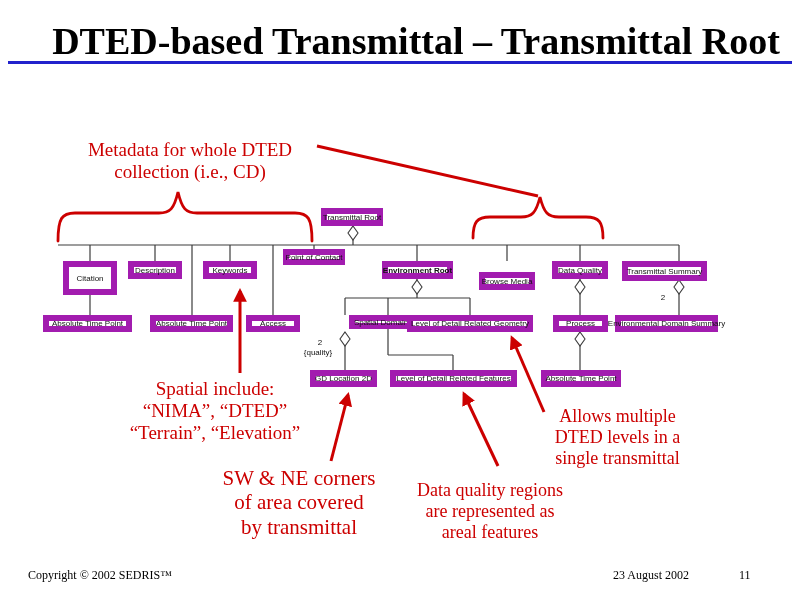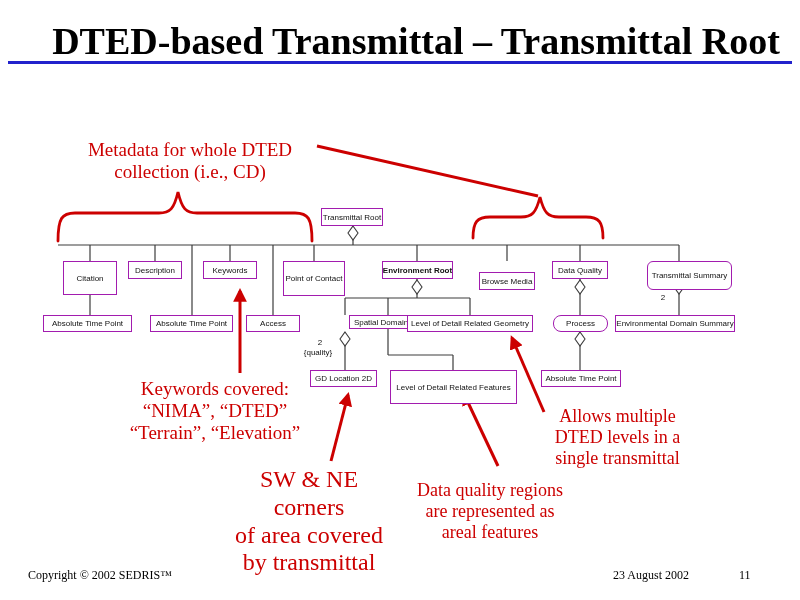--- a/index.html
+++ b/index.html
@@ -2,21 +2,21 @@
 <html><head>
 <meta charset="utf-8">
 <style>
   html,body{margin:0;padding:0;background:#888;}
   #slide{position:relative;width:800px;height:600px;background:#ffffff;overflow:hidden;
          font-family:"Liberation Serif", serif;}
   #title{position:absolute;top:19px;left:16px;width:100%;text-align:center;
          font-size:38px;font-weight:bold;color:#000;letter-spacing:0px;}
   #rule{position:absolute;top:61px;left:8px;width:784px;height:3px;}
   #svg-layer{position:absolute;top:0;left:0;width:800px;height:600px;}
-  .node{position:absolute;background:#fff;border:1px solid #a21caf;
+  .node{position:absolute;background:#fff;border:6px solid #a21caf;
         font-family:"Liberation Sans", sans-serif;font-size:8px;color:#111;
         display:flex;align-items:center;justify-content:center;white-space:nowrap;
         box-sizing:border-box;}
   .node.bold{font-weight:bold;}
   .mlabel{position:absolute;font-family:"Liberation Sans", sans-serif;font-size:8px;
           color:#111;text-align:center;white-space:nowrap;}
   .note{position:absolute;text-align:center;white-space:pre-line;
         font-family:"Liberation Serif", serif;line-height:1.16;}
   .footer-item{position:absolute;top:568px;font-size:12px;color:#000;}
   #footer-center{left:0;width:100%;text-align:center;}
@@ -88,48 +88,48 @@
              L 586 217
              C 599 217, 603 222, 603 238" fill="none" stroke="#cc0000" stroke-width="2.8" stroke-linecap="round"></path>
       </g>
   </svg>
 
   <div id="nodes">
       <div class="node" style="left: 321px; top: 208px; width: 62px; height: 18px;">Transmittal Root</div>
       <div class="node" style="left: 63px; top: 261px; width: 54px; height: 34px;">Citation</div>
       <div class="node" style="left: 128px; top: 261px; width: 54px; height: 18px;">Description</div>
       <div class="node" style="left: 203px; top: 261px; width: 54px; height: 18px;">Keywords</div>
-      <div class="node" style="left: 283px; top: 261px; width: 62px; height: 35px;">Point of Contact</div>
+      <div class="node" style="left: 283px; top: 249px; width: 62px; height: 16px;">Point of Contact</div>
       <div class="node bold" style="left: 382px; top: 261px; width: 71px; height: 18px;">Environment Root</div>
       <div class="node" style="left: 479px; top: 261px; width: 56px; height: 18px; margin-top: 11px;">Browse Media</div>
       <div class="node" style="left: 552px; top: 261px; width: 56px; height: 18px;">Data Quality</div>
-      <div class="node" style="left: 647px; top: 261px; width: 85px; height: 29px; border-radius: 6px;">Transmittal Summary</div>
+      <div class="node" style="left: 622px; top: 261px; width: 85px; height: 20px;">Transmittal Summary</div>
       <div class="node" style="left: 43px; top: 315px; width: 89px; height: 17px;">Absolute Time Point</div>
       <div class="node" style="left: 150px; top: 315px; width: 83px; height: 17px;">Absolute Time Point</div>
       <div class="node" style="left: 246px; top: 315px; width: 54px; height: 17px;">Access</div>
       <div class="node" style="left: 313px; top: 315px; width: 64px; height: 14px; margin-left: 36px;">Spatial Domain</div>
       <div class="node" style="left: 407px; top: 315px; width: 126px; height: 17px;">Level of Detail Related Geometry</div>
-      <div class="node" style="left: 553px; top: 315px; width: 55px; height: 17px; border-radius: 8px;">Process</div>
-      <div class="node" style="left: 615px; top: 315px; width: 120px; height: 17px;">Environmental Domain Summary</div>
+      <div class="node" style="left: 553px; top: 315px; width: 55px; height: 17px;">Process</div>
+      <div class="node" style="left: 615px; top: 315px; width: 103px; height: 17px;">Environmental Domain Summary</div>
       <div class="node" style="left: 310px; top: 370px; width: 67px; height: 17px;">GD Location 2D</div>
-      <div class="node" style="left: 390px; top: 370px; width: 127px; height: 34px;">Level of Detail Related Features</div>
+      <div class="node" style="left: 390px; top: 370px; width: 127px; height: 17px;">Level of Detail Related Features</div>
       <div class="node" style="left: 541px; top: 370px; width: 80px; height: 17px;">Absolute Time Point</div>
     </div>
   <div id="labels">
       <div class="mlabel" style="left: 655px; top: 293px; width: 16px;">2</div>
       <div class="mlabel" style="left: 312px; top: 338px; width: 16px;">2</div>
       <div class="mlabel" style="left: 296px; top: 348px; width: 44px;">{quality}</div>
     </div>
   <div id="notes">
       <div class="note" style="left: 70px; top: 139px; width: 240px; font-size: 19px; color: rgb(204, 0, 0);">Metadata for whole DTED
 collection (i.e., CD)</div>
-      <div class="note" style="left: 100px; top: 378px; width: 230px; font-size: 19px; color: rgb(204, 0, 0);">Keywords covered:
+      <div class="note" style="left: 100px; top: 378px; width: 230px; font-size: 19px; color: rgb(204, 0, 0);">Spatial include:
 “NIMA”, “DTED”
 “Terrain”, “Elevation”</div>
-      <div class="note" style="left: 224px; top: 466px; width: 170px; font-size: 24px; color: rgb(204, 0, 0);">SW &amp; NE corners
+      <div class="note" style="left: 214px; top: 466px; width: 170px; font-size: 21px; color: rgb(204, 0, 0);">SW &amp; NE corners
 of area covered
 by transmittal</div>
       <div class="note" style="left: 400px; top: 480px; width: 180px; font-size: 18px; color: rgb(204, 0, 0);">Data quality regions
 are represented as
 areal features</div>
       <div class="note" style="left: 535px; top: 406px; width: 165px; font-size: 18px; color: rgb(204, 0, 0);">Allows multiple
 DTED levels in a
 single transmittal</div>
     </div>
 

